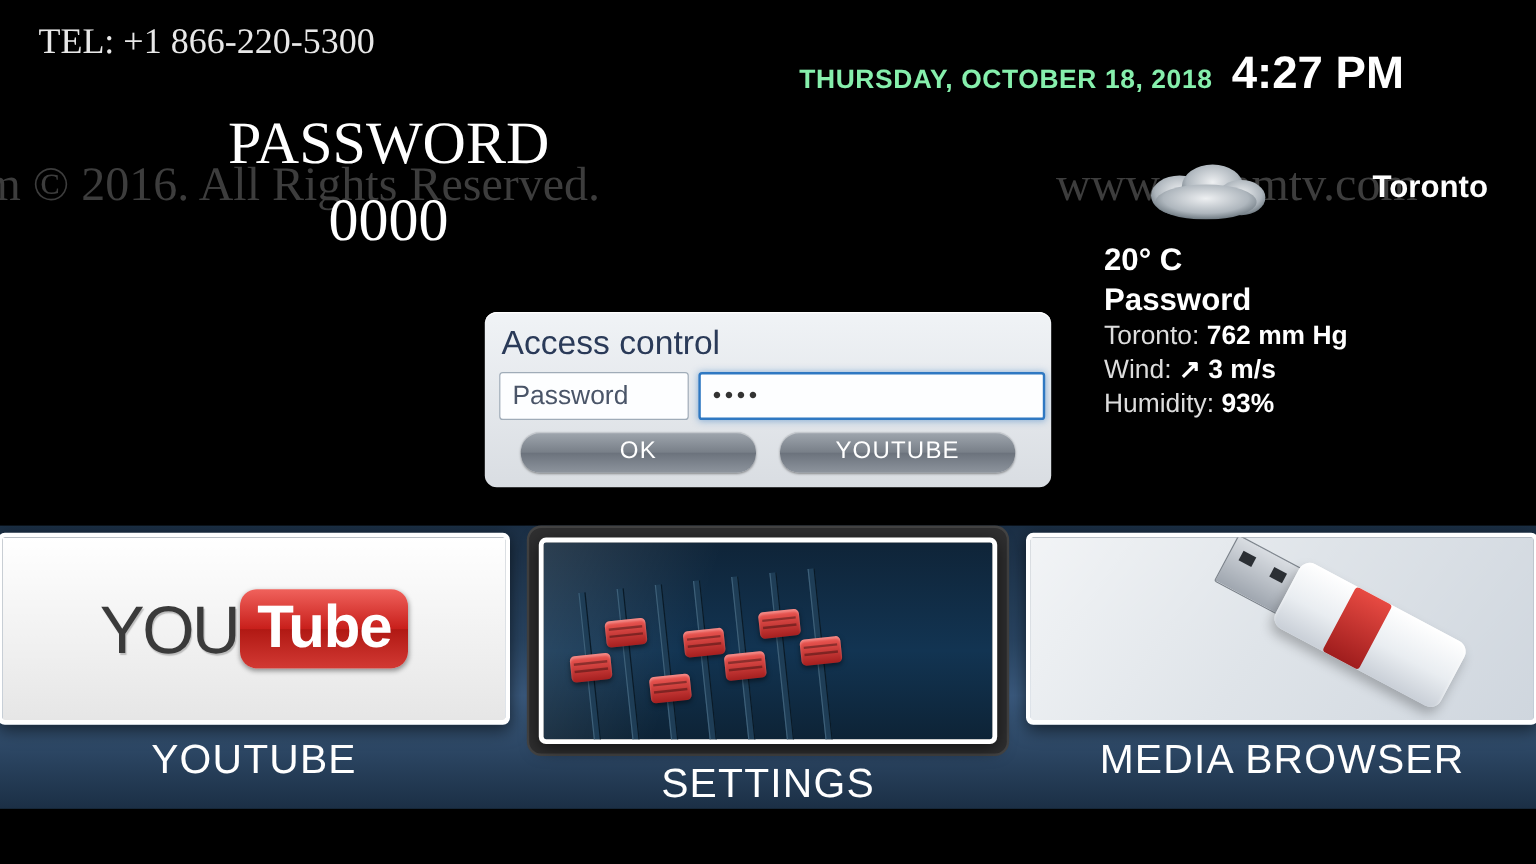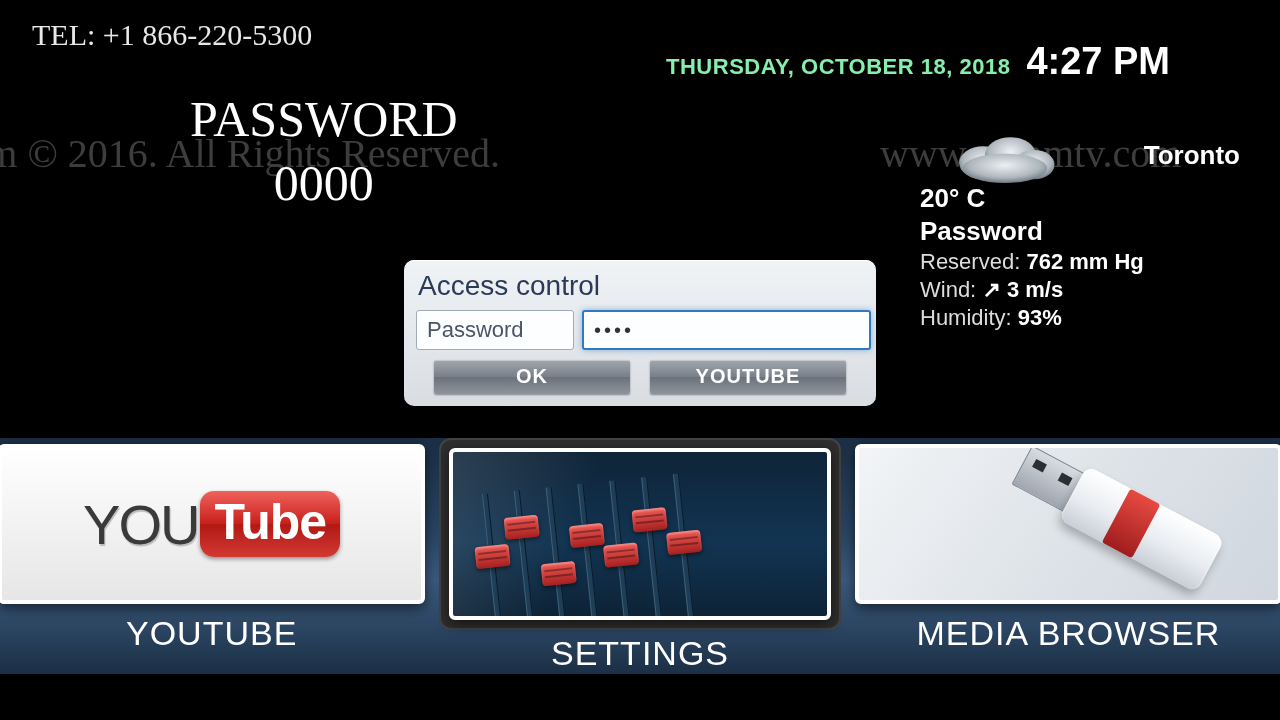--- a/index.html
+++ b/index.html
@@ -75,21 +75,21 @@
     font-size: 26px;
     font-weight: 600;
   }
   .cloud {
     width: 110px;
     height: 55px;
     margin-left: 30px;
     position: relative;
   }
   .cloud svg { width: 100%; height: 100%; }
-  .weather .temp { font-size: 26px; font-weight: 700; }
+  .weather .temp { margin-top: 18px; font-size: 26px; font-weight: 700; }
   .weather .cond { font-size: 26px; font-weight: 700; margin-top: 2px; }
   .weather .row { font-size: 22px; margin-top: 2px; }
   .weather .row .lbl { font-weight: 400; color: #ddd; }
   .weather .row .val { font-weight: 700; margin-top: 21px; }
 
   
   .dialog {
     position: absolute;
     left: 404px; top: 260px;
     width: 472px;
@@ -122,25 +122,25 @@
     letter-spacing: 3px;
     outline: none;
     box-shadow: 0 0 6px rgba(47,120,194,0.5);
   }
   .dialog-btns { display: flex; gap: 20px; margin-top: 10px; justify-content: center; }
   .dlg-btn {
     flex: 0 0 196px;
     text-align: center;
     padding: 5px 0 6px;
     font-size: 20px;
-    font-weight: 700;
+    font-weight: 400;
     color: #fff;
     background: linear-gradient(#a0a7af, #787f88 50%, #6b727c 51%, #8d949d);
     border: none;
-    border-radius: 2px;
+    border-radius: 16px;
     box-shadow: 0 1px 2px rgba(0,0,0,0.4), inset 0 1px 0 rgba(255,255,255,0.4);
     cursor: pointer;
     letter-spacing: 1px;
   }
 
   
   .carousel {
     position: absolute;
     left: 0; right: 0; top: 438px;
     height: 236px;
@@ -297,21 +297,21 @@
       </defs>
       <ellipse cx="36" cy="38" rx="26" ry="18" fill="url(#cg)"></ellipse>
       <ellipse cx="66" cy="30" rx="28" ry="20" fill="url(#cg)"></ellipse>
       <ellipse cx="92" cy="40" rx="22" ry="16" fill="url(#cg)"></ellipse>
       <ellipse cx="60" cy="44" rx="46" ry="16" fill="url(#cg)"></ellipse>
     </svg>
   </div>
   <div class="temp">20° C</div>
   <div class="cond">Password</div>
   <div class="row">
-    <span class="lbl">Reserved:</span>
+    <span class="lbl">Toronto:</span>
     <span class="val">762 mm Hg</span>
   </div>
   <div class="row">
     <span class="lbl">Wind:</span>
     <span class="val">↗ 3 m/s</span>
   </div>
   <div class="row">
     <span class="lbl">Humidity:</span>
     <span class="val">93%</span>
   </div>

